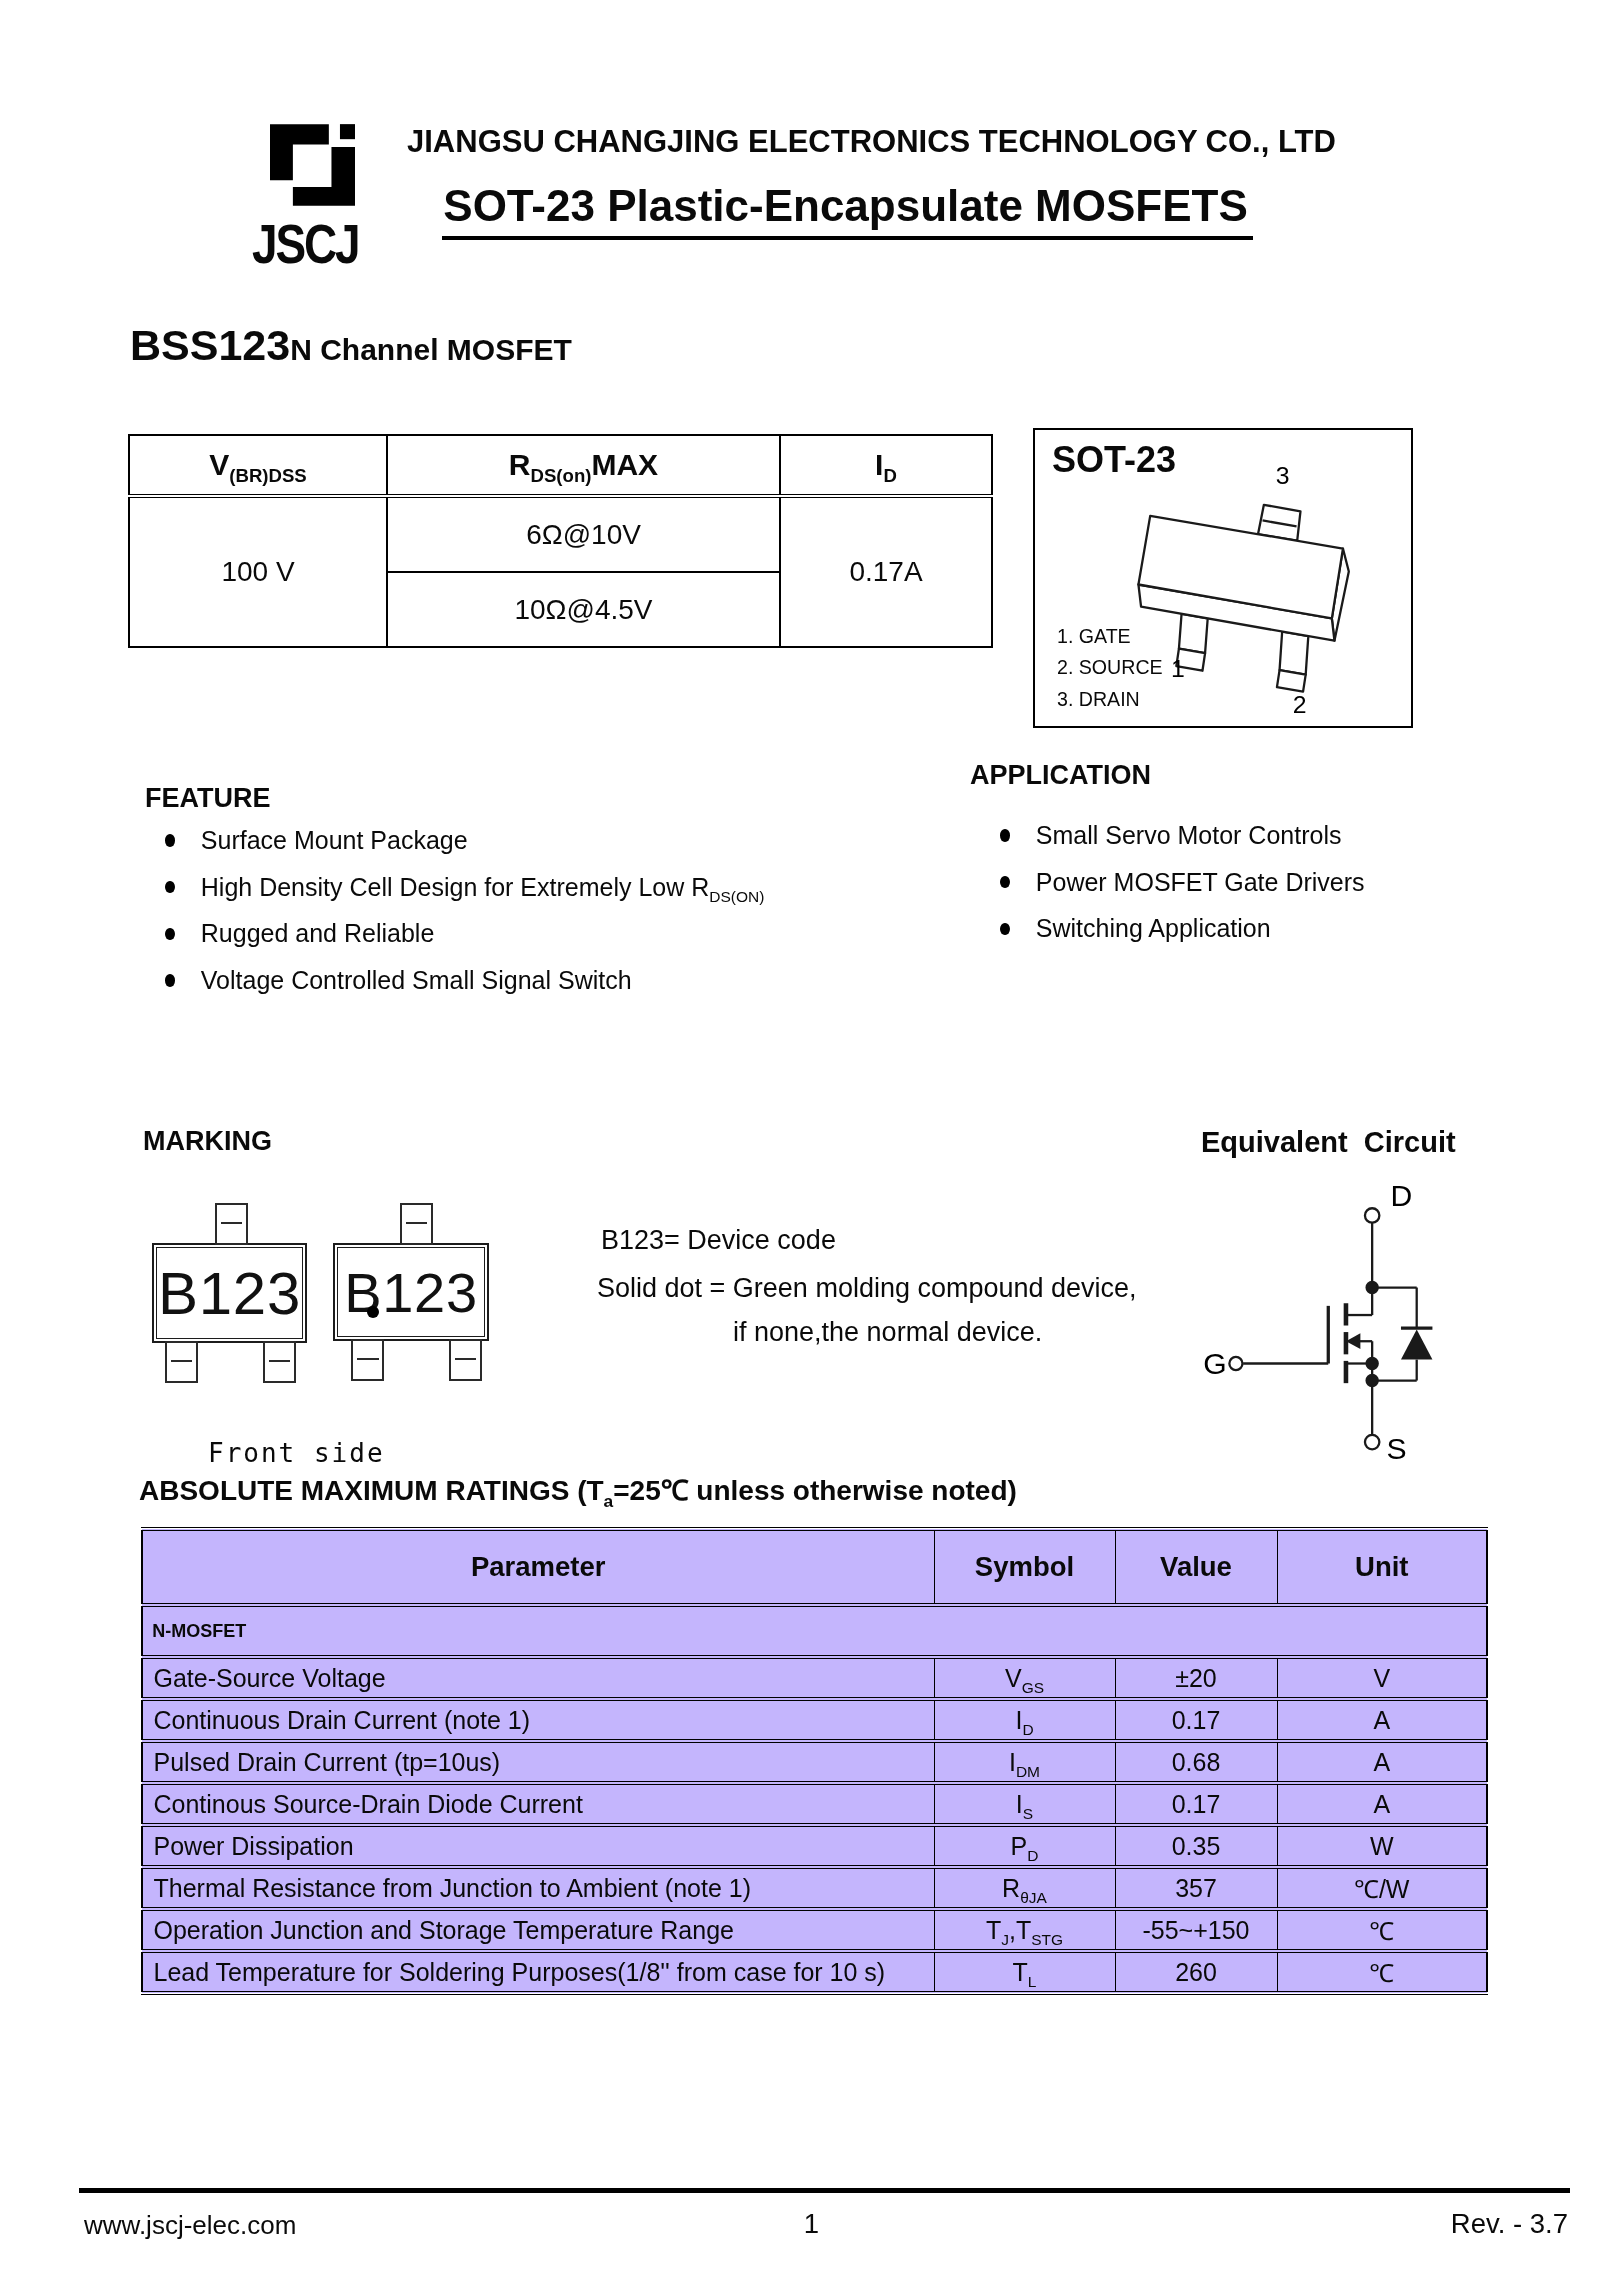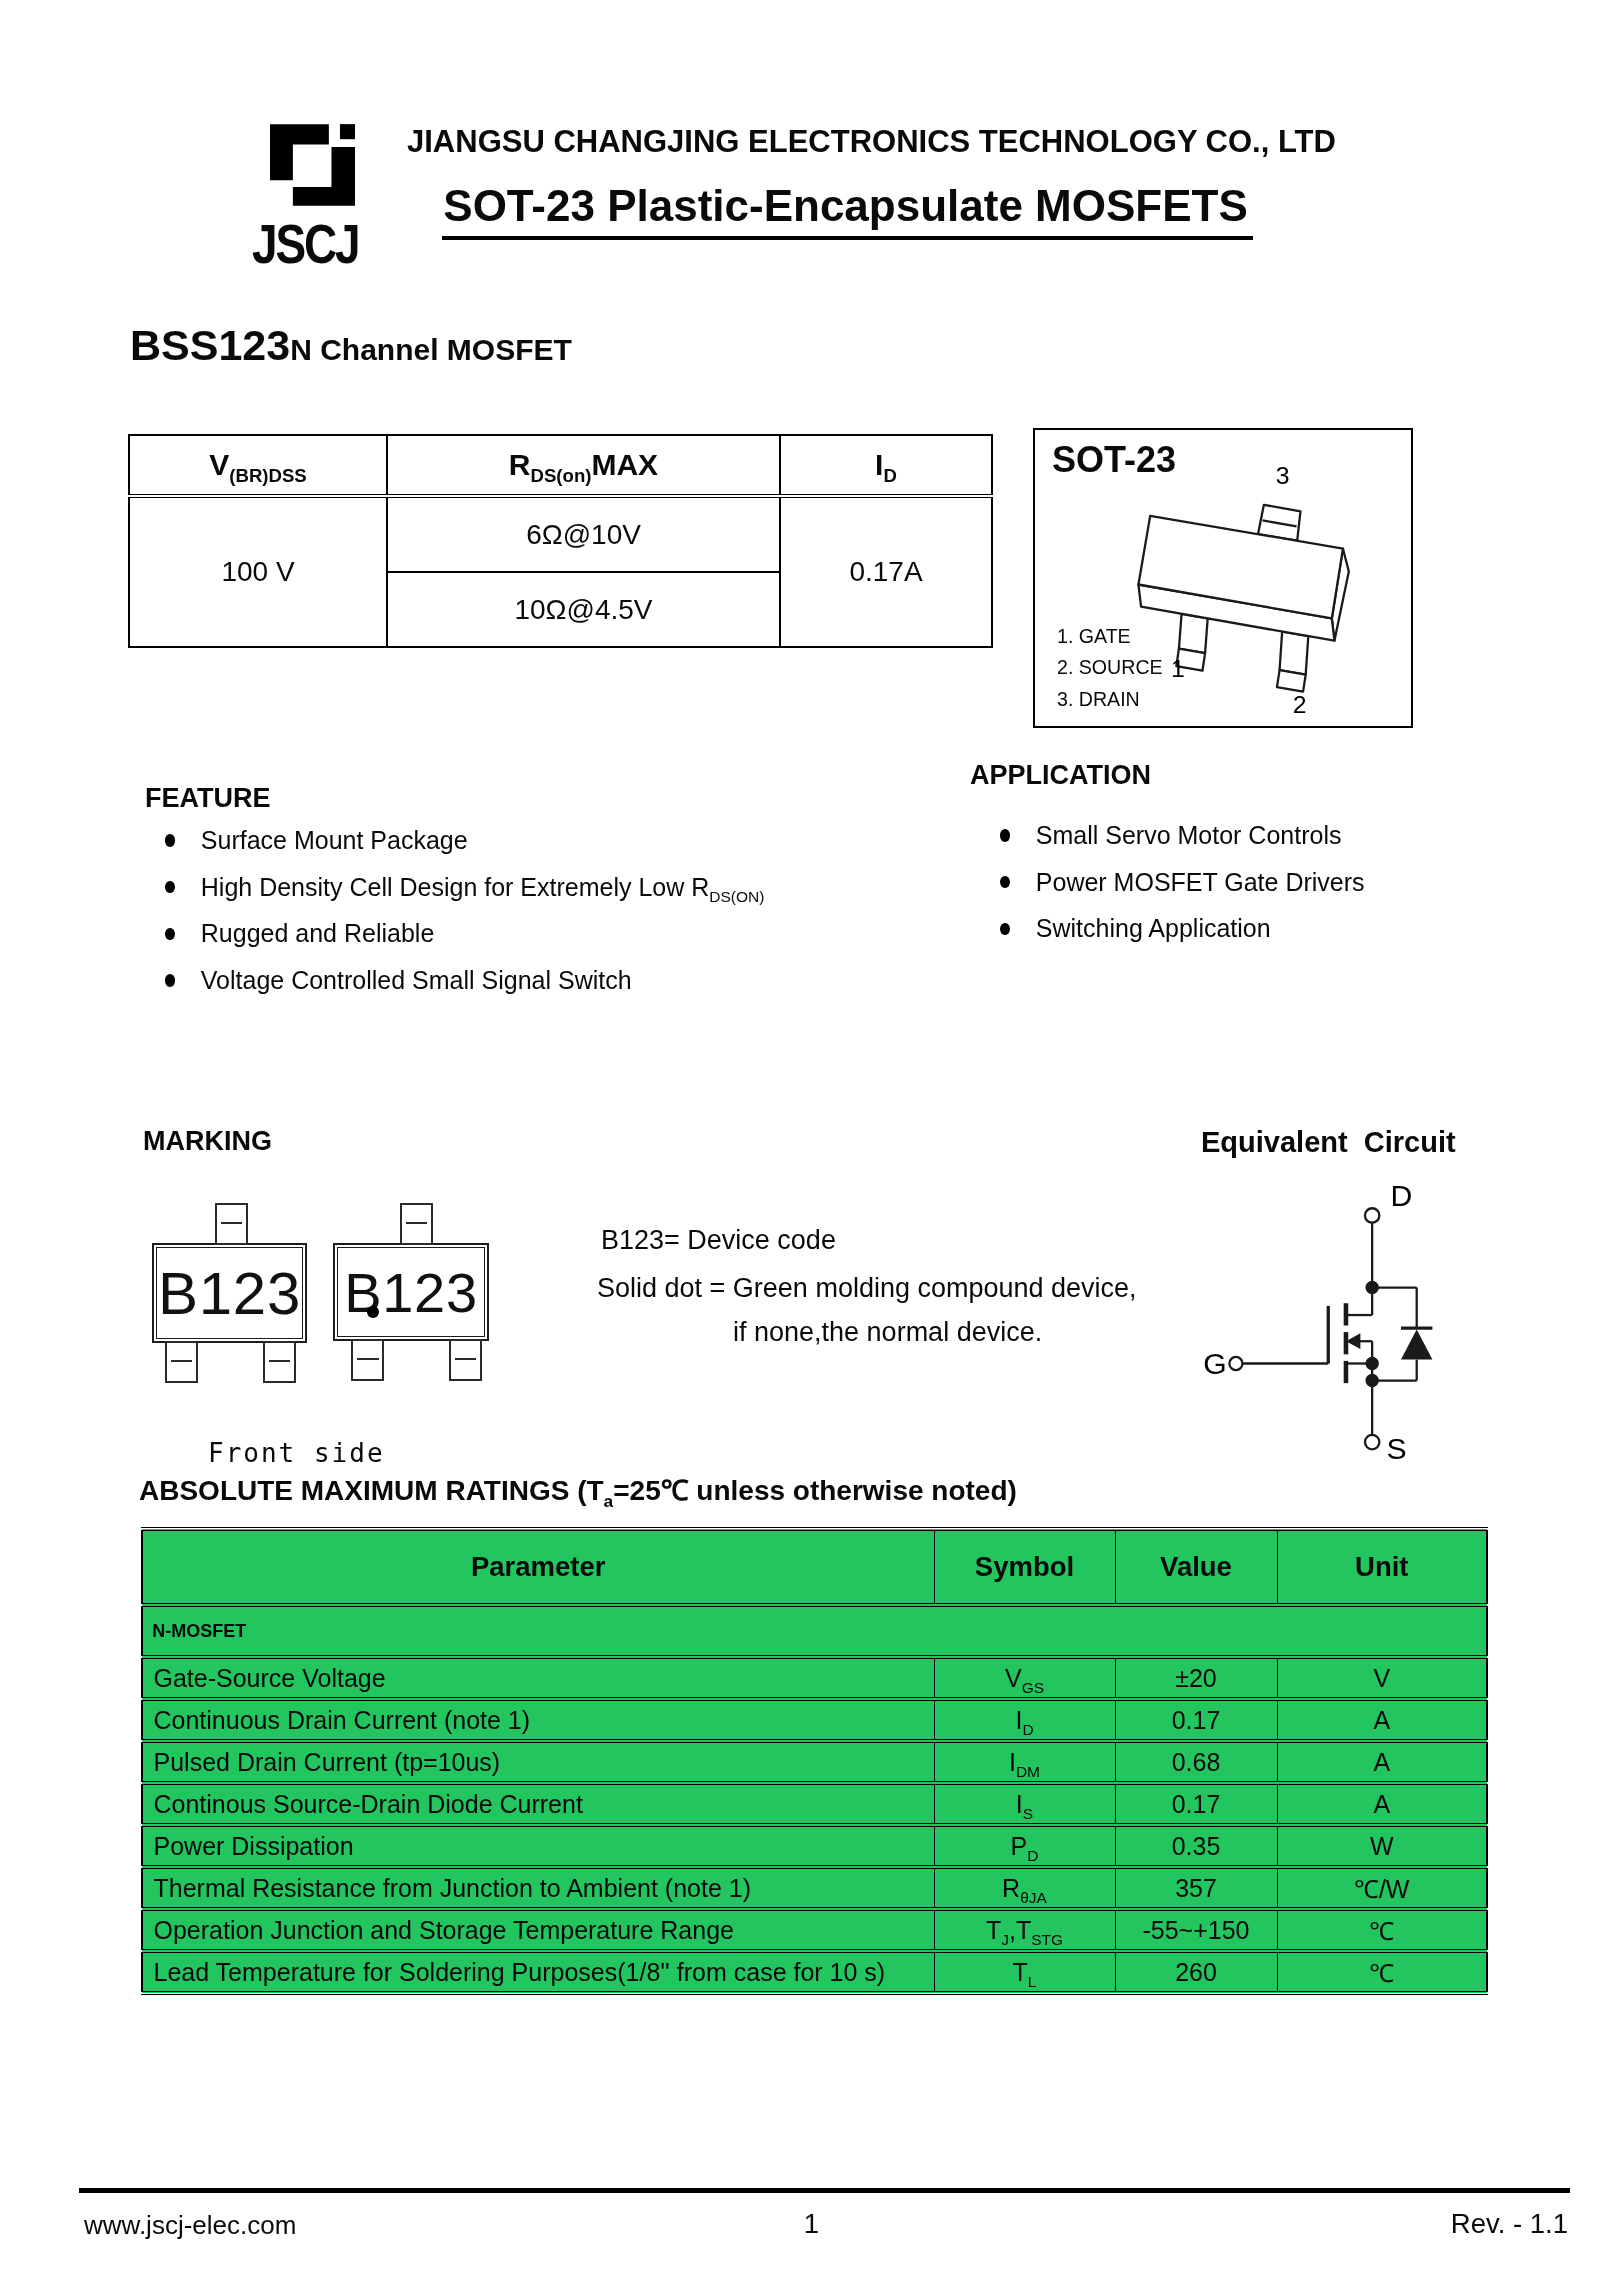--- a/index.html
+++ b/index.html
@@ -58,21 +58,21 @@
   #marking-note1{left:601px;top:1225px;}
   #marking-note2{left:597px;top:1273px;}
   #marking-note3{left:733px;top:1317px;}
   
   #eq-heading{left:1201px;top:1126px;font-size:29px;font-weight:bold;white-space:pre;}
   #eq-svg{left:1194px;top:1163px;}
   
   #amr-heading{left:139px;top:1470px;font-size:28px;font-weight:bold;}
   #amr-table{left:141px;top:1527px;border-collapse:collapse;table-layout:fixed;width:1345px;
              border:2px solid #000;border-top:4.6px double #000;border-bottom:4.6px double #000;}
-  #amr-table th,#amr-table td{background:#22c55e;vertical-align:middle;padding:0;}
+  #amr-table th,#amr-table td{background:#c4b5fd;vertical-align:middle;padding:0;}
   #amr-table th{height:72px;font-size:27.5px;font-weight:bold;text-align:center;border-left:1.3px solid #000;}
   #amr-table td{border-top:4.6px double #000;border-left:1.3px solid #000;font-size:25px;}
   #amr-table th:first-child,#amr-table td:first-child{border-left:none;}
   #amr-table td.param{text-align:left;padding-left:10.5px;white-space:nowrap;height:38px;}
   #amr-table td.center{text-align:center;}
   #amr-table td.section-cell{font-size:18px;font-weight:bold;padding-left:9.2px;height:48px;text-align:left;}
   
   #footer-line{left:79px;top:2188px;width:1491px;height:5.2px;background:#000;}
   .footer-text{font-size:26px;}
   #footer-site{left:84px;top:2210px;}
@@ -330,16 +330,16 @@
       <td class="center"><span>T</span><sub>L</sub></td>
       <td class="center">260</td>
       <td class="center">℃</td>
     </tr>
   </tbody>
     </table>
 
   <div id="footer-line" class="abs"></div>
   <div id="footer-site" class="abs footer-text">www.jscj-elec.com</div>
   <div id="footer-page" class="abs">1</div>
-  <div id="footer-rev" class="abs">Rev. - 1.1</div>
+  <div id="footer-rev" class="abs">Rev. - 3.7</div>
 
 </div>
 
 
 </body></html>

